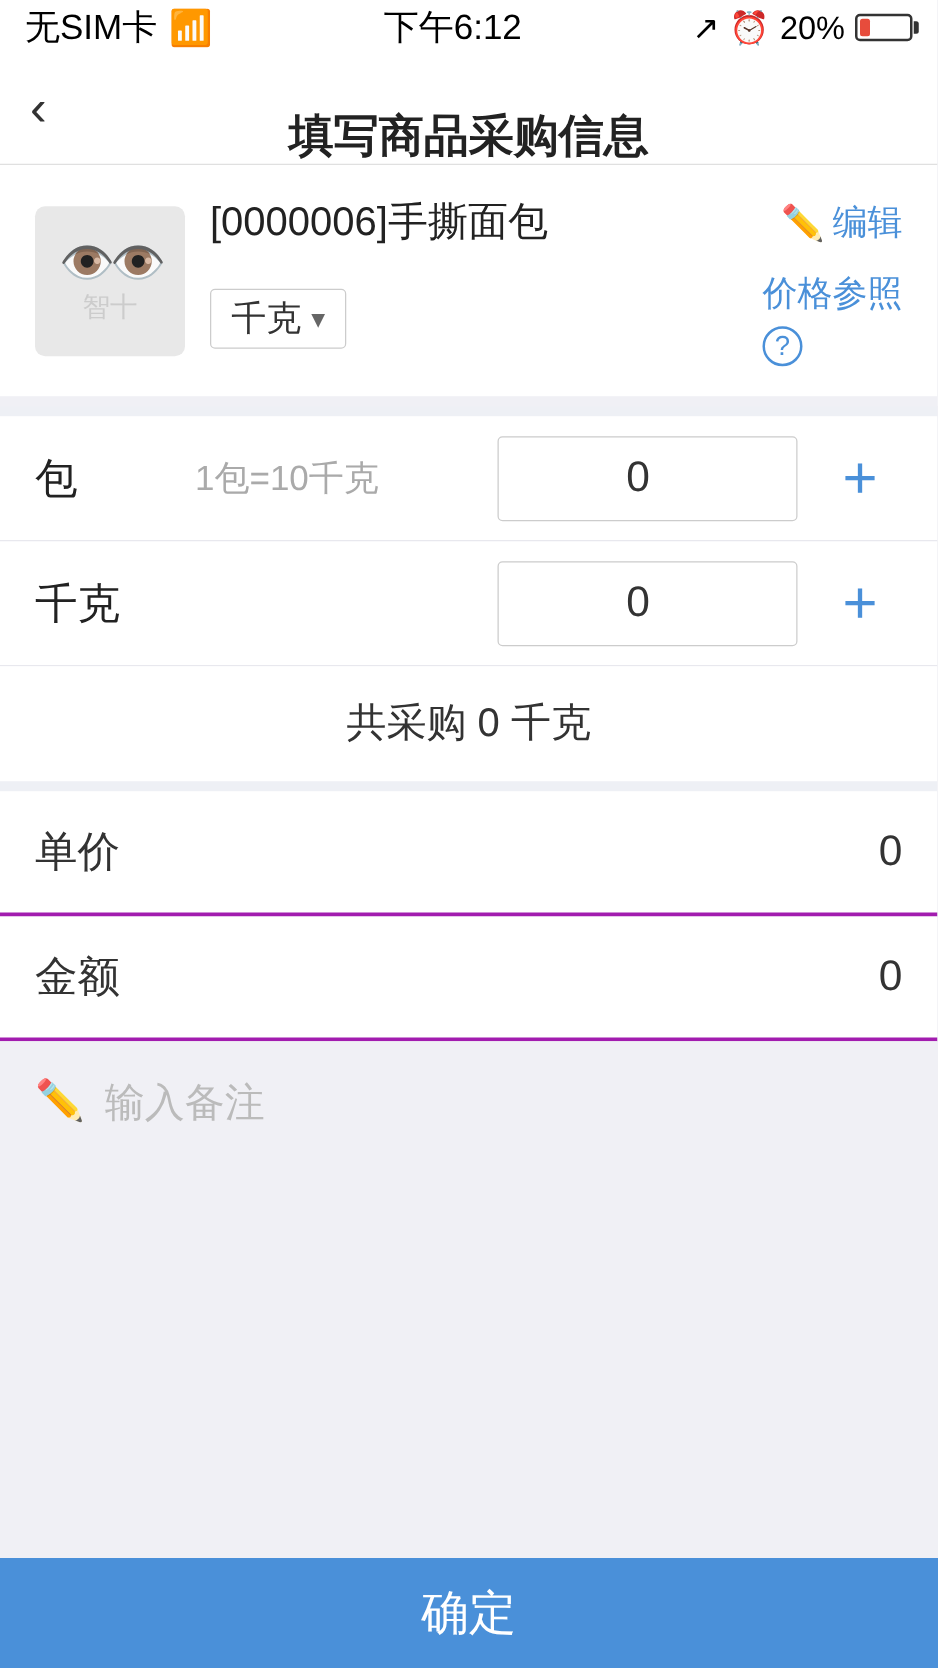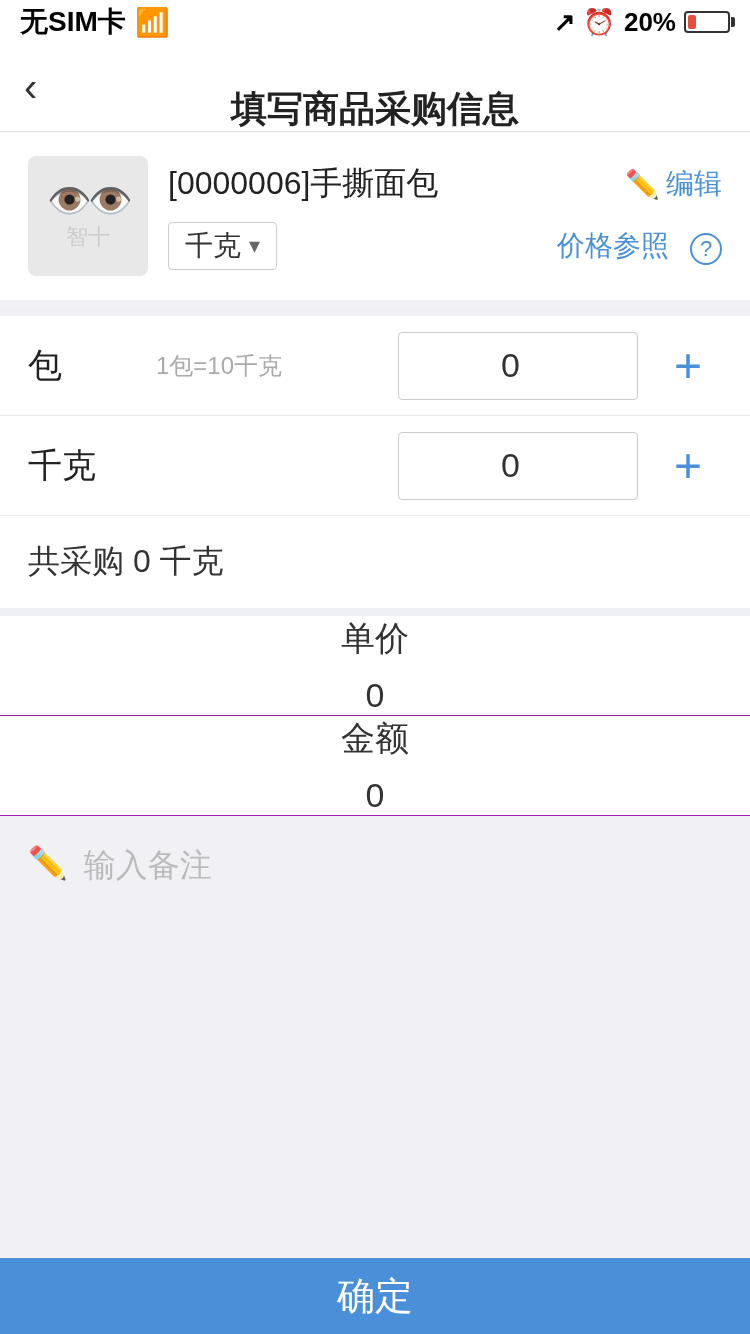--- a/index.html
+++ b/index.html
@@ -14,21 +14,21 @@
 
     
     .status-bar {
       height: 44px;
       background: #fff;
       display: flex;
       align-items: center;
       justify-content: space-between;
       padding: 0 20px;
       font-size: 28px;
-      font-weight: 700;
+      font-weight: 400;
     }
     .status-left { display: flex; align-items: center; gap: 10px; }
     .status-right { display: flex; align-items: center; gap: 8px; font-size: 26px; }
     .battery {
       width: 46px; height: 22px; border: 2px solid #333; border-radius: 4px; position: relative; display: inline-flex; align-items: center; padding: 2px;
     }
     .battery::after {
       content: ''; position: absolute; right: -7px; top: 50%; transform: translateY(-50%);
       width: 4px; height: 10px; background: #333; border-radius: 0 2px 2px 0;
     }
@@ -94,21 +94,21 @@
     .unit-select {
       border: 1px solid #ccc;
       border-radius: 4px;
       padding: 4px 16px;
       font-size: 28px;
       color: #333;
       background: #fff;
       display: flex; align-items: center; gap: 8px;
       cursor: pointer;
     }
-    .price-ref { color: #4a90d9; font-size: 28px; display: flex; align-items: flex-end; gap: 21px; cursor: pointer; }
+    .price-ref { color: #4a90d9; font-size: 28px; display: flex; align-items: flex-start; gap: 7px; cursor: pointer; flex-direction: column; }
     .price-ref-circle {
       width: 32px; height: 32px; border: 2px solid #4a90d9; border-radius: 50%;
       display: flex; align-items: center; justify-content: center; font-size: 22px;
     }
 
     
     .separator { height: 8px; background: #eef0f5; }
 
     
     .form-section { background: #fff; }
@@ -118,21 +118,21 @@
       padding: 0 28px;
       height: 100px;
       border-bottom: 1px solid #e8e8ee;
     }
     .form-row-label {
       font-size: 34px;
       color: #222;
       min-width: 120px;
     }
     .form-row-sublabel {
-      font-size: 24px;
+      font-size: 28px;
       color: #aaa;
       margin-left: 8px;
     }
     .form-row-input-wrapper {
       flex: 1;
       display: flex;
       align-items: center;
       justify-content: flex-end;
       gap: 16px;
     }
@@ -154,21 +154,21 @@
       color: #4a90d9;
       font-size: 48px;
       cursor: pointer;
       display: flex; align-items: center; justify-content: center;
     }
 
     
     .total-row {
       display: flex;
       align-items: center;
-      justify-content: space-between;
+      justify-content: center;
       padding: 0 28px;
       height: 100px;
       background: #fff;
       border-bottom: 8px solid #eef0f5;
     }
     .total-label { font-size: 32px; color: #333; }
     .record-btn {
       border: 1px solid #4a90d9;
       border-radius: 6px;
       padding: 14px 36px;
@@ -179,22 +179,21 @@
     }
 
     
     .detail-section { background: #fff; margin-top: 0; }
     .detail-row {
       display: flex;
       align-items: center;
       justify-content: space-between;
       padding: 0 28px;
       height: 100px;
-      border-bottom: 1px solid #a21caf;
-      flex-direction: column;
+      border-bottom: 3px solid #a21caf;
     }
     .detail-label { font-size: 34px; color: #333; }
     .detail-value { font-size: 34px; color: #333; }
 
     
     .notes-section {
       background: #f0f0f5;
       padding: 28px 28px;
       min-height: 200px;
       display: flex;
@@ -203,21 +202,21 @@
     }
     .pencil-icon { color: #bbb; font-size: 32px; }
     .notes-placeholder { font-size: 32px; color: #bbb; text-align: center; }
 
     
     .confirm-bar {
       position: fixed;
       bottom: 0;
       left: 0;
       width: 750px;
-      height: 76px;
+      height: 88px;
       background: #4a90d9;
       display: flex;
       align-items: center;
       justify-content: center;
       cursor: pointer;
     }
     .confirm-label { font-size: 38px; color: #fff; font-weight: 500; }
 
     .chevron-down { font-size: 22px; color: #666; }
     .owl-icon {
@@ -229,20 +228,21 @@
     .owl-text { font-size: 22px; color: #ccc; }
   </style>
 </head>
 <body>
 
 <div class="status-bar">
   <div class="status-left">
     <span>无SIM卡</span>
     <span>📶</span>
   </div>
+  <div>下午6:12</div>
   <div class="status-right">
     <span>↗</span>
     <span>⏰</span>
     <span>20%</span>
     <div class="battery">
       <div class="battery-fill"></div>
     </div>
   </div>
 </div>
 

